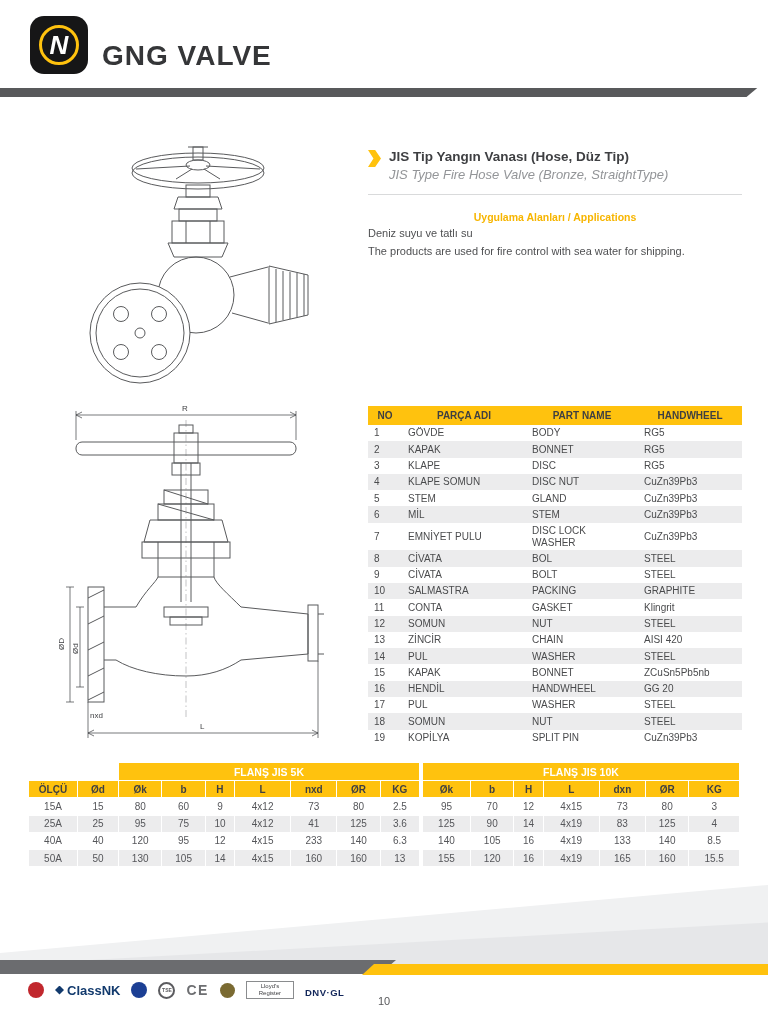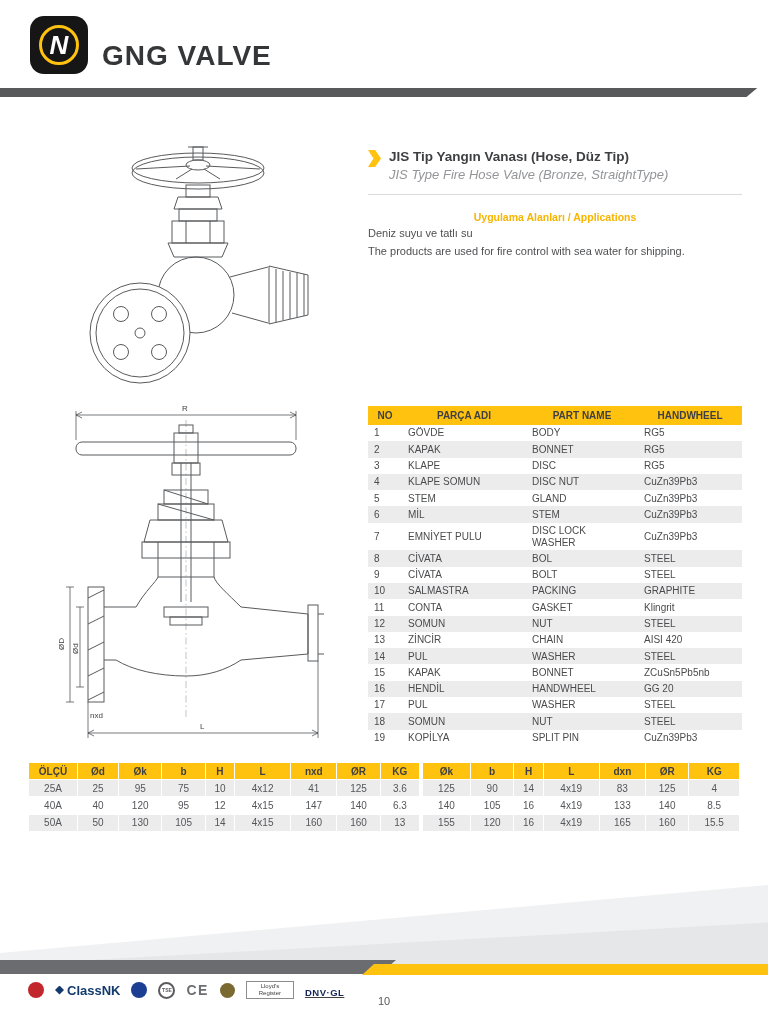--- a/index.html
+++ b/index.html
@@ -69,21 +69,21 @@
   .cert-emblem-round { width:15px; height:15px; background:#7a6a32; border-radius:50%; }
   .cert-classnk::before { content:""; width:9px; height:9px; background:#123a6d; margin-right:3px;
                           clip-path:polygon(50% 0, 100% 50%, 50% 100%, 0 50%); }
   .cert-classnk .cert-label { font-weight:bold; font-size:13px; color:#123a6d; }
   .cert-tse { width:17px; height:17px; border:2px solid #5b5b5f; border-radius:50%;
               display:flex; align-items:center; justify-content:center; }
   .cert-tse .cert-label { font-size:5px; font-weight:bold; color:#5b5b5f; }
   .cert-ce .cert-label { font-size:14px; font-weight:bold; color:#6d6e71; letter-spacing:1.5px; }
   .cert-lloyds { border:1px solid #8a8c8e; padding:1px 3px; width:48px; justify-content:center; }
   .cert-lloyds .cert-label { font-size:6px; line-height:1.15; color:#3e3f42; text-align:center; }
-  .cert-dnvgl { flex-direction:column; align-items:flex-start;text-decoration:underline; }
+  .cert-dnvgl { flex-direction:column; align-items:flex-start; }
   .cert-dnvgl::before { content:""; height:3px; background:#5bc2e7; margin-bottom:1px; }
   .cert-dnvgl .cert-label { font-weight:bold; font-size:9.5px; color:#12265a; letter-spacing:0.5px; }
   .page-num { position:absolute; left:0; right:0; top:995px; text-align:center; font-size:11px; color:#58595b; }
 </style>
 </head>
 <body>
 
 <div id="page">
 
   <div class="logo-box">
@@ -381,39 +381,62 @@
         <col>
           <col>
           <col>
           <col>
           <col>
           <col>
           <col>
       </colgroup>
       <thead>
           <tr>
+            <th class="blank" colspan="2"></th>
+            <th class="group" colspan="7">FLANŞ JIS 5K</th>
+            <th class="group gapL" colspan="7">FLANŞ JIS 10K</th>
+          </tr>
+          <tr>
             <th class="colh">ÖLÇÜ</th>
             <th class="colh">Ød</th>
             <th class="colh">Øk</th>
             <th class="colh">b</th>
             <th class="colh">H</th>
             <th class="colh">L</th>
             <th class="colh">nxd</th>
             <th class="colh">ØR</th>
             <th class="colh">KG</th>
             <th class="colh gapL">Øk</th>
             <th class="colh">b</th>
             <th class="colh">H</th>
             <th class="colh">L</th>
             <th class="colh">dxn</th>
             <th class="colh">ØR</th>
             <th class="colh">KG</th>
           </tr>
         </thead>
       <tbody>
+          <tr>
+            <td>15A</td>
+            <td>15</td>
+            <td>80</td>
+            <td>60</td>
+            <td>9</td>
+            <td>4x12</td>
+            <td>73</td>
+            <td>80</td>
+            <td>2.5</td>
+            <td class="gapL">95</td>
+            <td>70</td>
+            <td>12</td>
+            <td>4x15</td>
+            <td>73</td>
+            <td>80</td>
+            <td>3</td>
+          </tr>
           <tr class="alt">
             <td>25A</td>
             <td>25</td>
             <td>95</td>
             <td>75</td>
             <td>10</td>
             <td>4x12</td>
             <td>41</td>
             <td>125</td>
             <td>3.6</td>
@@ -425,21 +448,21 @@
             <td>125</td>
             <td>4</td>
           </tr>
           <tr>
             <td>40A</td>
             <td>40</td>
             <td>120</td>
             <td>95</td>
             <td>12</td>
             <td>4x15</td>
-            <td>147</td>
+            <td>233</td>
             <td>140</td>
             <td>6.3</td>
             <td class="gapL">140</td>
             <td>105</td>
             <td>16</td>
             <td>4x19</td>
             <td>133</td>
             <td>140</td>
             <td>8.5</td>
           </tr>

